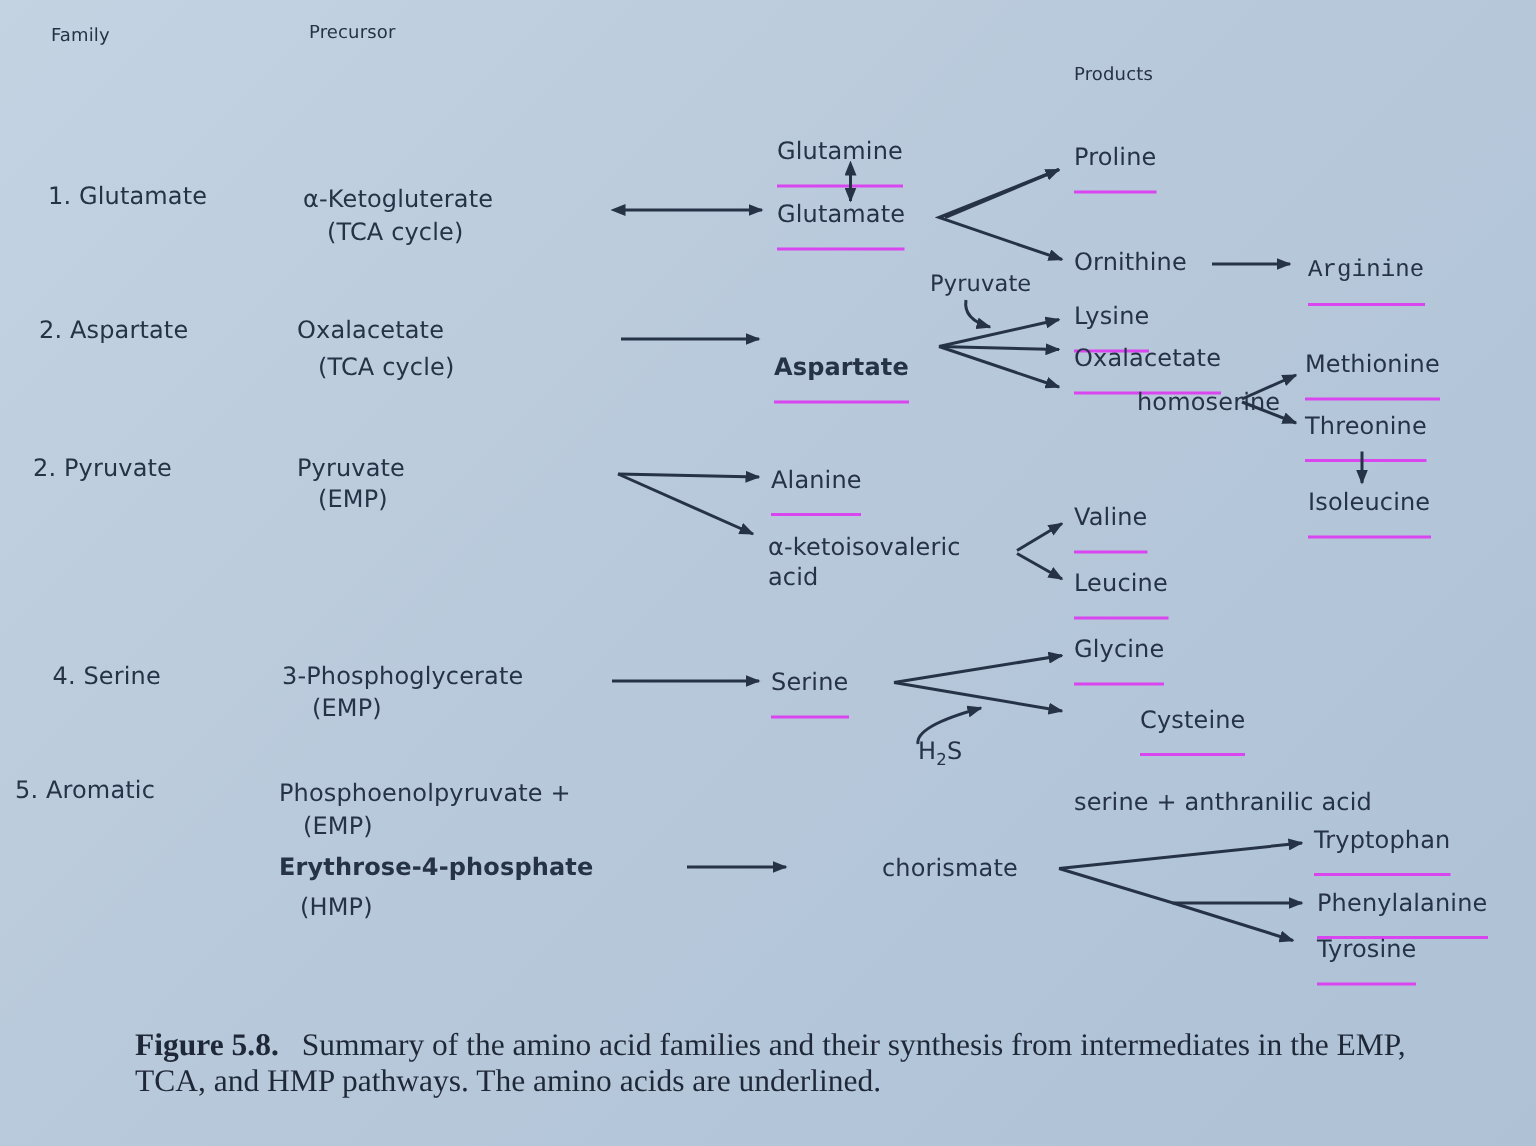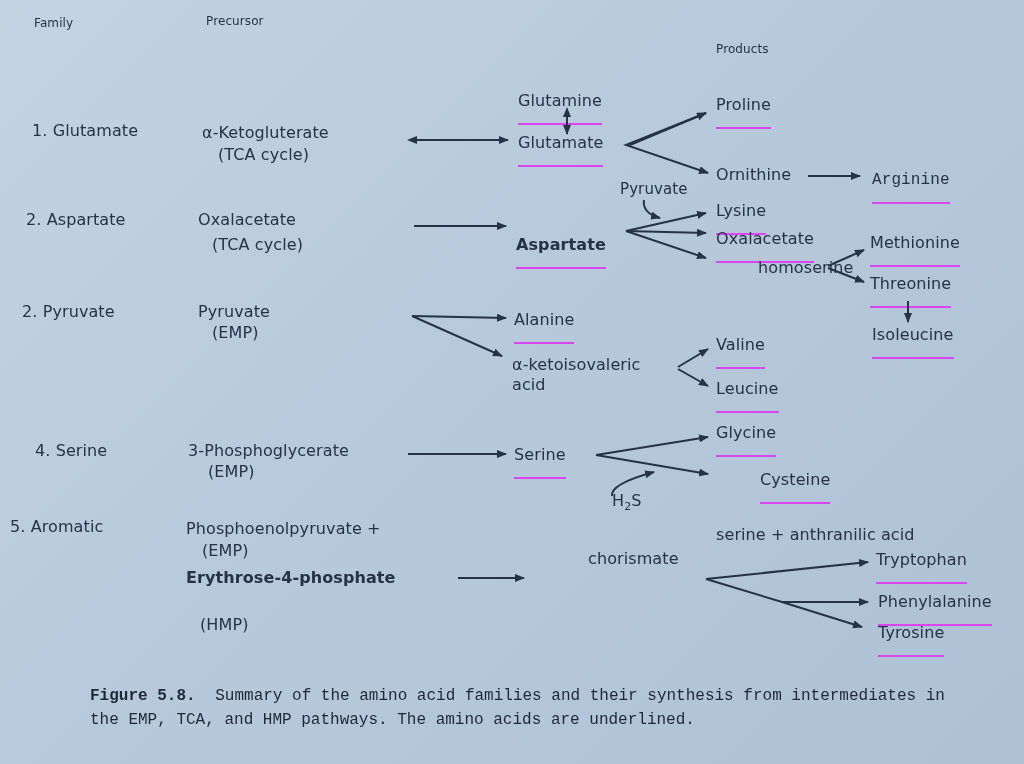--- a/index.html
+++ b/index.html
@@ -8,21 +8,21 @@
     background: linear-gradient(135deg, #c4d3e2 0%, #b8c9db 45%, #aec1d5 100%);
     font-family: "DejaVu Sans", sans-serif;
     color: #263246;
   }
   .t { position: absolute; white-space: nowrap; font-size: 16px; line-height: 18px; letter-spacing: 0.1px; }
   .hdr { font-size: 12px; }
   .u { border-bottom: 2px solid #d946ef; padding-bottom: 13px; }
   .small { font-size: 15px; }
   svg.arrows { position: absolute; left: 0; top: 0; width: 1024px; height: 764px; pointer-events: none; }
   .caption { position: absolute; left: 90px; top: 684px; width: 860px;
-    font-family: Liberation Mono, monospace; font-size: 16px; line-height: 24px; color: #1f2838; }
+    font-family: Liberation Serif, serif; font-size: 21px; line-height: 24px; color: #1f2838; }
   .caption .fig { font-weight: bold; margin-right: 10px; }
   sub { font-size: 11px; }
 </style>
 </head>
 <body>
 
 <div class="t hdr" style="left:34px; top:14px;">Family</div>
 <div class="t hdr" style="left:206px; top:12px;">Precursor</div>
 <div class="t hdr" style="left:716px; top:40px;">Products</div>
 
@@ -36,32 +36,32 @@
 <div class="t" style="left:218px; top:146px;">(TCA cycle)</div>
 <div class="t" style="left:198px; top:211px;">Oxalacetate</div>
 <div class="t" style="left:212px; top:236px;">(TCA cycle)</div>
 <div class="t" style="left:198px; top:303px;">Pyruvate</div>
 <div class="t" style="left:212px; top:324px;">(EMP)</div>
 <div class="t" style="left:188px; top:442px;">3-Phosphoglycerate</div>
 <div class="t" style="left:208px; top:463px;">(EMP)</div>
 <div class="t" style="left:186px; top:520px;">Phosphoenolpyruvate +</div>
 <div class="t" style="left:202px; top:542px;">(EMP)</div>
 <div class="t" style="left:186px; top:569px;font-weight:bold;">Erythrose-4-phosphate</div>
-<div class="t" style="left:200px; top:596px;margin-top:20px;">(HMP)</div>
+<div class="t" style="left:200px; top:596px;">(HMP)</div>
 
 <div class="t u" style="left:518px; top:92px;">Glutamine</div>
 <div class="t u" style="left:518px; top:134px;">Glutamate</div>
 <div class="t u" style="left:516px; top:236px;font-weight:bold;">Aspartate</div>
 <div class="t small" style="left:620px; top:180px;">Pyruvate</div>
 <div class="t u" style="left:514px; top:311px;">Alanine</div>
 <div class="t" style="left:512px; top:356px;">α-ketoisovaleric</div>
 <div class="t" style="left:512px; top:376px;">acid</div>
 <div class="t u" style="left:514px; top:446px;">Serine</div>
 <div class="t" style="left:612px; top:492px;"><span>H</span><sub>2</sub><span>S</span></div>
-<div class="t" style="left:588px; top:550px;text-align:center;">chorismate</div>
+<div class="t" style="left:588px; top:570px;text-align:center;">chorismate</div>
 <div class="t" style="left:716px; top:526px;">serine + anthranilic acid</div>
 
 <div class="t u" style="left:716px; top:96px;">Proline</div>
 <div class="t" style="left:716px; top:166px;">Ornithine</div>
 <div class="t u" style="left:872px; top:171px;font-family:Liberation Mono, monospace;">Arginine</div>
 <div class="t u" style="left:716px; top:202px;">Lysine</div>
 <div class="t u" style="left:716px; top:230px;">Oxalacetate</div>
 <div class="t" style="left:716px; top:259px;margin-left:42px;">homoserine</div>
 <div class="t u" style="left:870px; top:234px;">Methionine</div>
 <div class="t u" style="left:870px; top:275px;">Threonine</div>

